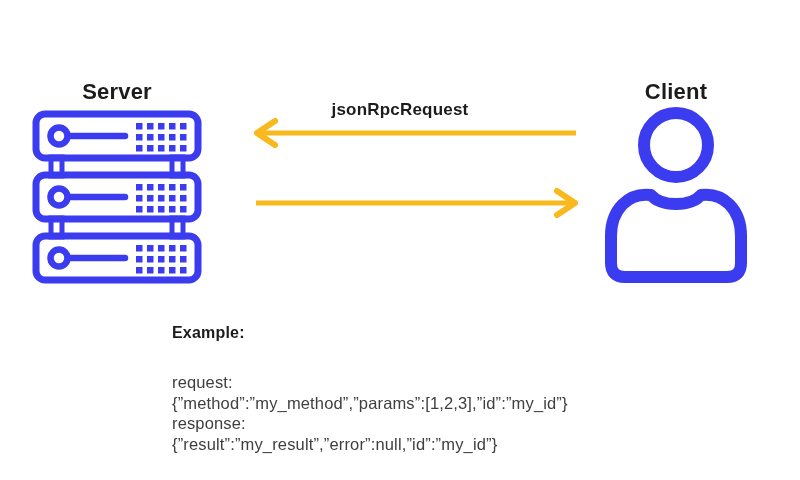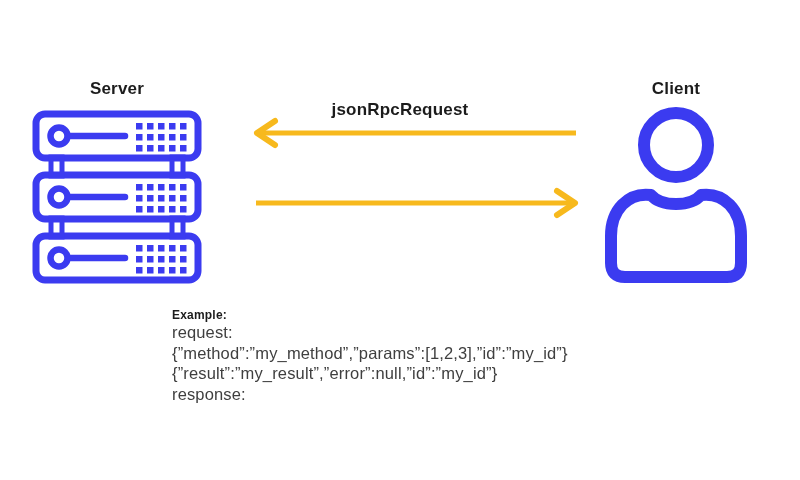--- a/index.html
+++ b/index.html
@@ -3,21 +3,21 @@
 <meta charset="utf-8">
 <style>
   * { margin: 0; padding: 0; box-sizing: border-box; }
   html, body { width: 800px; height: 480px; background: #ffffff; overflow: hidden; }
   body { font-family: "Liberation Sans", sans-serif; }
   .canvas { position: relative; width: 800px; height: 480px; background: #ffffff; }
 
   .entity-label {
     position: absolute;
     top: 79px;
-    font-size: 17px;
+    font-size: 22px;
     font-weight: 700;
     color: var(--heading, #1c1c1c);
     text-align: center;
     letter-spacing: 0.2px;
   }
   .server-label { left: 32px; width: 170px; }
   .client-label { left: 603px; width: 146px; text-align: center; }
 
   .server-icon-svg { position: absolute; left: 32px; top: 110px; }
   .client-icon-svg { position: absolute; left: 603px; top: 105px; }
@@ -33,26 +33,27 @@
     font-size: 17px;
     font-weight: 700;
     color: var(--heading, #1c1c1c);
     letter-spacing: 0.2px;
   }
   .request-label  { left: 250px; top: 100px; }
   .response-label { left: 256px; top: 221px; }
 
   .example-block { position: absolute; left: 172px; top: 308px; width: 500px; }
   .example-heading {
-    font-size: 12px;
+    font-size: 16px;
     font-weight: 700;
     color: var(--heading, #1c1c1c);
     letter-spacing: 0.2px;
+    margin-top: 16px;
   }
-  .example-lines { }
+  .example-lines { margin-top: 30px; }
   .example-line {
     font-size: 16.5px;
     line-height: 20.5px;
     color: var(--body, #3f3f3f);
     letter-spacing: 0.15px;
     white-space: nowrap;
   }
 
   
   .blue-stroke   { stroke: var(--blue, #3b3bf0); fill: none; }
@@ -112,18 +113,18 @@
   <svg class="arrow-svg arrow-response-svg" width="330" height="32" viewBox="0 0 330 32" aria-hidden="true">
     <line x1="4" y1="16" x2="320" y2="16" class="yellow-stroke" stroke-width="5"></line>
     <polyline points="305,4 323,16 305,28" class="yellow-stroke" stroke-width="6" stroke-linecap="round" stroke-linejoin="round"></polyline>
   </svg>
 
   <div class="example-block">
     <div class="example-heading">Example:</div>
     <div class="example-lines">
       <div class="example-line">request:</div>
       <div class="example-line">{”method”:”my_method”,”params”:[1,2,3],”id”:”my_id”}</div>
+      <div class="example-line">response:</div>
       <div class="example-line">{”result”:”my_result”,”error”:null,”id”:”my_id”}</div>
-      <div class="example-line">response:</div>
     </div>
   </div>
 
 </div>
 
 </body></html>

